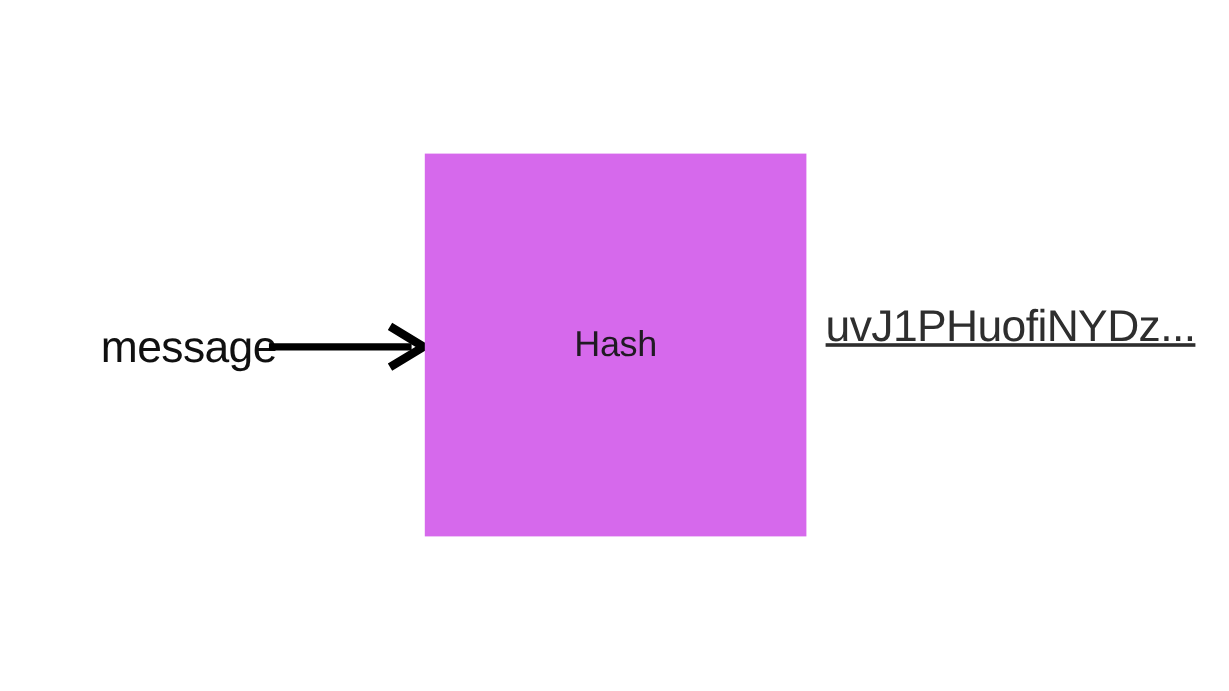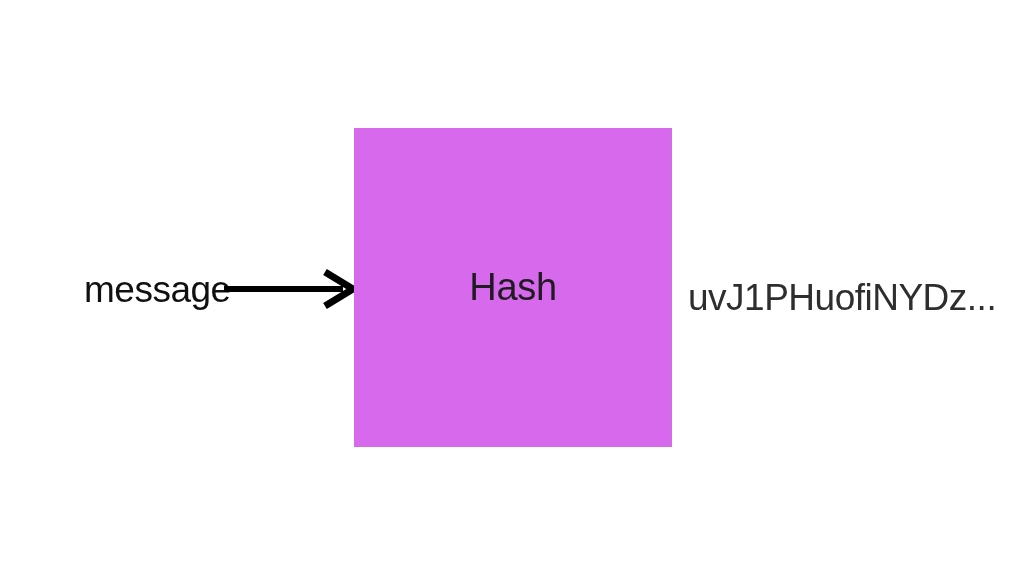--- a/index.html
+++ b/index.html
@@ -42,36 +42,37 @@
     left: 354px;
     top: 128px;
     width: 318px;
     height: 319px;
     background: var(--box-fill, #d669ec);
     display: flex;
     align-items: center;
     justify-content: center;
   }
   .hash-box-label {
-    font-size: 38px;
+    font-size: 30px;
     line-height: 51px;
     letter-spacing: -0.3px;
     color: var(--box-text, #201a23);
     text-align: center;
   }
   .output-label {
     position: absolute;
     left: 688px;
-    top: 276px;
+    top: 250px;
     height: 44px;
     line-height: 44px;
     font-size: 37px;
     letter-spacing: -0.5px;
     color: var(--output-text, #2e2e2e);
     white-space: nowrap;
+    text-decoration: underline;
   }
 </style>
 </head>
 <body>
 
 <div class="canvas">
 
   <div class="input-label">message</div>
 
   <svg class="arrow-svg" viewBox="0 0 132 44" xmlns="http://www.w3.org/2000/svg" aria-hidden="true">

